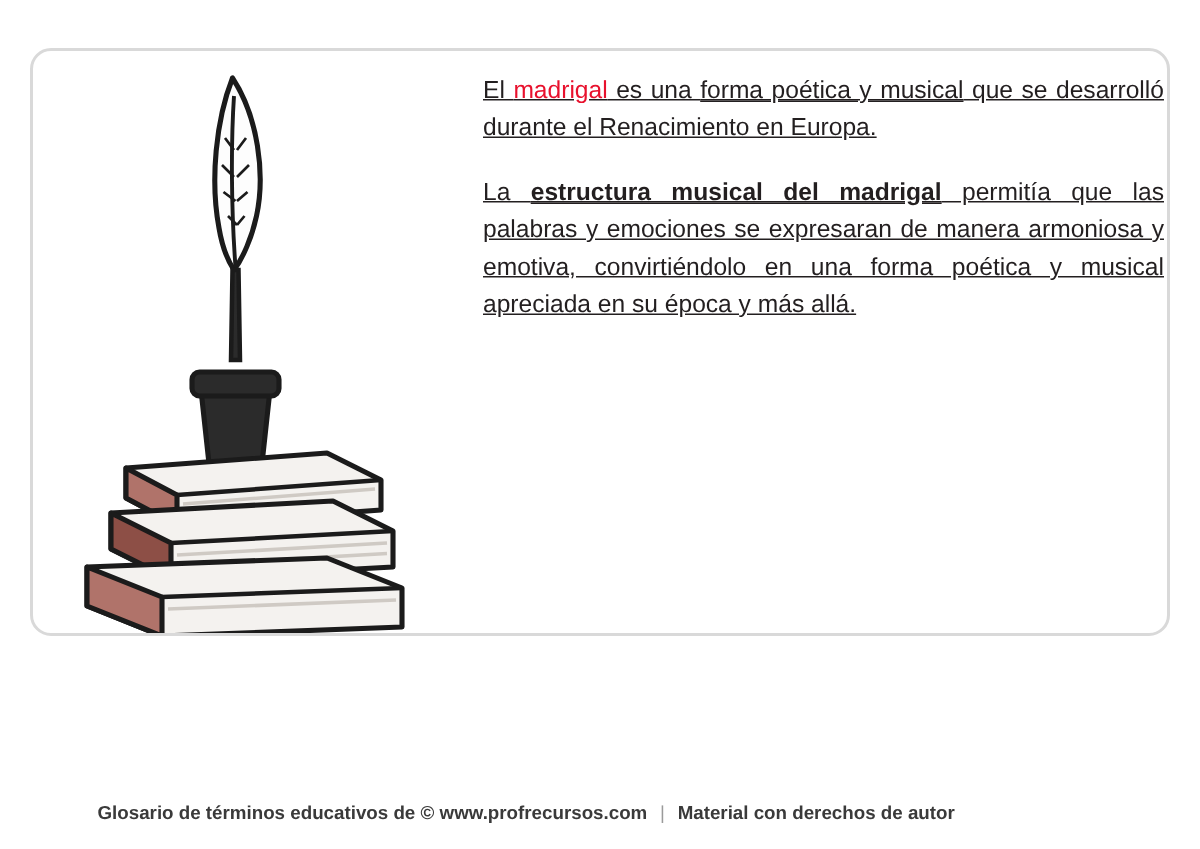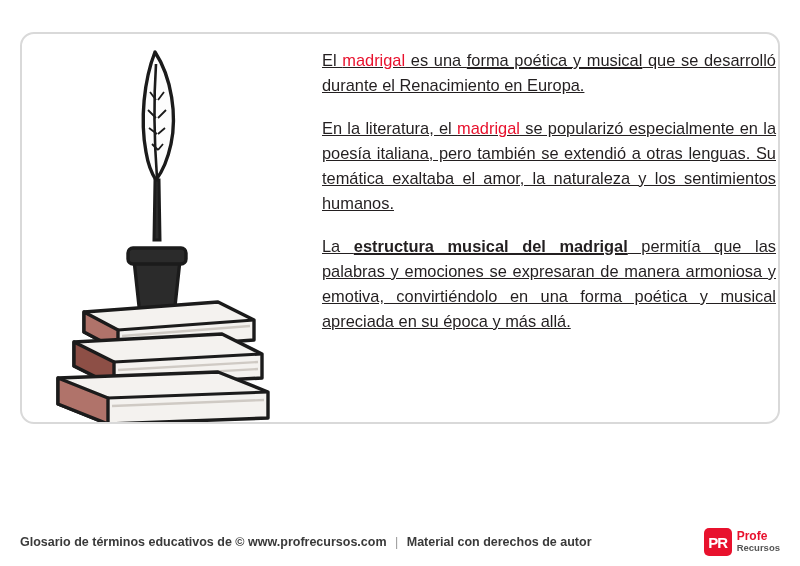--- a/index.html
+++ b/index.html
@@ -109,20 +109,21 @@
     display: flex;
     align-items: center;
     padding: 0 20px;
     box-sizing: border-box;
   }
   .footer-text {
     font-size: 12.5px;
     font-weight: bold;
     color: #3a3a3a;
     white-space: nowrap;
+    margin-left: 45px;
   }
   .footer-text .sep {
     color: #9a9a9a;
     font-weight: normal;
     padding: 0 5px;
   }
   .footer-text .site {
     color: #3a3a3a;
   }
   .footer-text .normal {
@@ -214,42 +215,32 @@
       </svg>
     </div>
 
     <div class="text-col">
 
       <p class="para">
         <span>El </span><span class="red">madrigal</span><span> es una </span><span class="u">forma poética y musical</span><span> que se desarrolló durante el Renacimiento en Europa.</span>
       </p>
 
 
-      <p class="para">
-        <span>En la literatura, el </span><span class="red">madrigal</span><span> se popularizó especialmente en la poesía italiana, pero también se extendió a otras lenguas. Su temática exaltaba el amor, la naturaleza y los sentimientos humanos.</span>
-      </p>
 
       <p class="para">
         <span>La </span><span class="u b">estructura musical del madrigal</span><span> permitía que las palabras y emociones se expresaran de manera armoniosa y emotiva, convirtiéndolo en una forma poética y musical apreciada en su época y más allá.</span>
       </p>
 
     </div>
   </div>
 
   <div class="footer">
     <div class="footer-text">
       <span>Glosario de términos educativos de</span>
       <span>©</span>
       <span class="site">www.profrecursos.com</span>
       <span class="sep">|</span>
       <span class="normal">Material con derechos de autor</span>
     </div>
     <div class="footer-spacer"></div>
-    <div class="logo">
-      <div class="logo-mark">PR</div>
-      <div class="logo-words">
-        <span class="l1">Profe</span>
-        <span class="l2">Recursos</span>
-      </div>
-    </div>
   </div>
 
 </div>
 
 </body></html>

